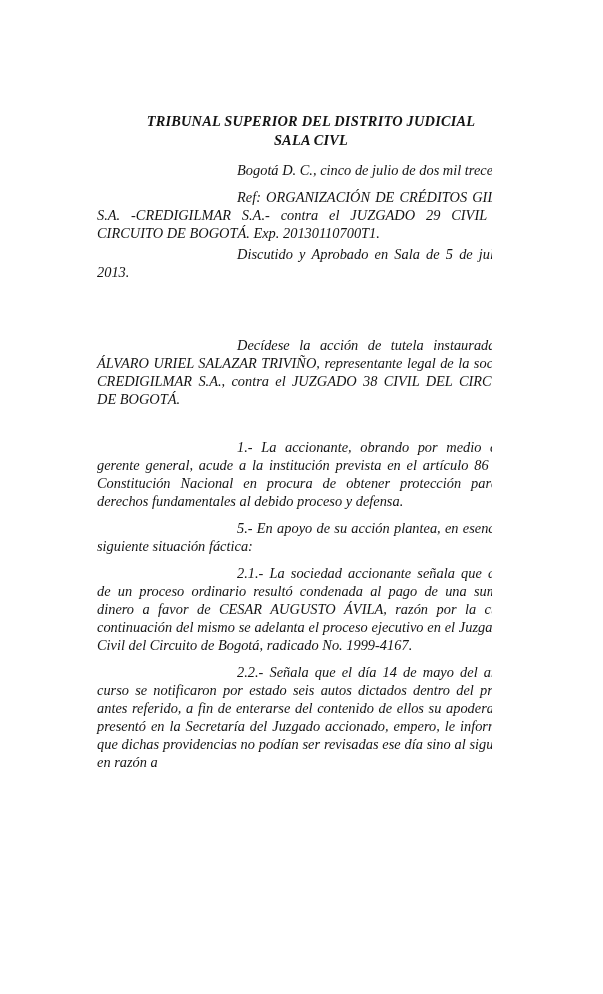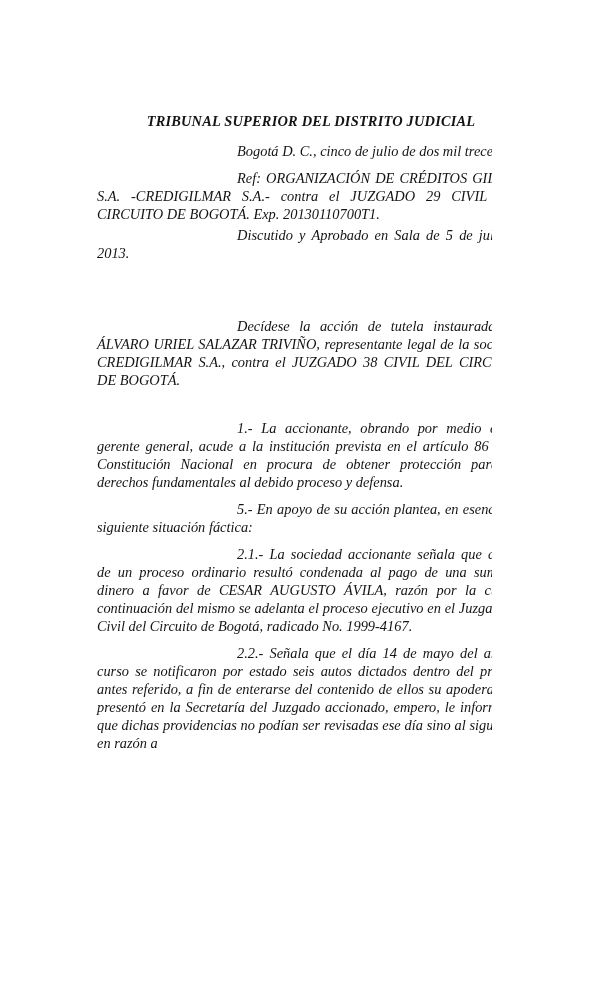--- a/index.html
+++ b/index.html
@@ -51,20 +51,21 @@
   .body-para.first { margin-top: 30px; }
 </style>
 </head>
 <body>
 
 <div class="page">
   <div class="content">
 
     <div class="doc-title">TRIBUNAL SUPERIOR DEL DISTRITO JUDICIAL</div>
 
+    <div class="doc-title">SALA CIVL</div>
 
     <p class="indent-para dateline">Bogotá D. C., cinco de julio  de dos mil trece.</p>
 
 
     <p class="indent-para reference">Ref: ORGANIZACIÓN DE CRÉDITOS GILMAR S.A. -CREDIGILMAR S.A.- contra el JUZGADO 29 CIVIL DEL CIRCUITO DE BOGOTÁ.  Exp.  20130110700T1.</p>
 
     <p class="indent-para approval">Discutido y Aprobado en Sala de 5 de julio de 2013.</p>
 
     <p class="indent-para decision-intro">Decídese  la  acción de tutela instaurada por ÁLVARO URIEL SALAZAR TRIVIÑO, representante legal de la sociedad CREDIGILMAR S.A., contra el JUZGADO 38 CIVIL DEL CIRCUITO DE BOGOTÁ.</p>
 

